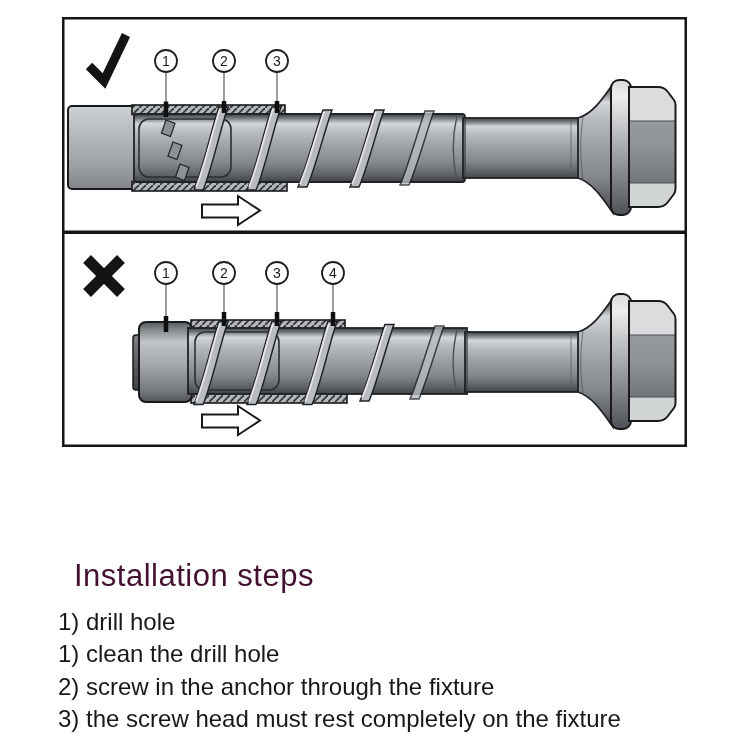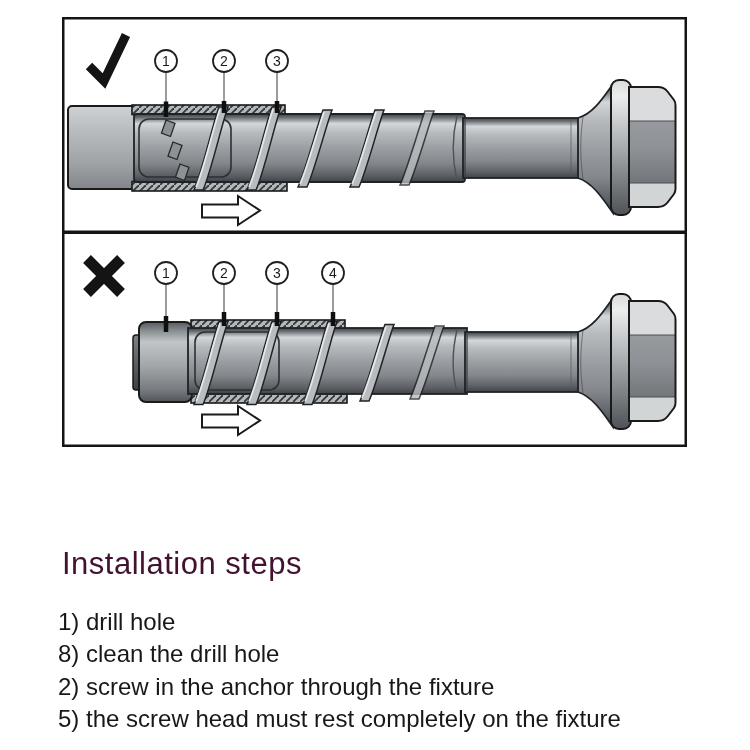--- a/index.html
+++ b/index.html
@@ -2,21 +2,21 @@
 <html><head>
 <meta charset="utf-8">
 <style>
   html,body{margin:0;padding:0;}
   body{
     width:750px;height:750px;background:#ffffff;position:relative;
     font-family:"Liberation Sans",sans-serif;color:#161616;overflow:hidden;
   }
   .diagram{position:absolute;left:62px;top:17px;}
   .heading{
-    position:absolute;left:62px;top:546px;margin:0;
+    position:absolute;left:62px;top:546px;margin:12px;
     font-size:31px;font-weight:400;letter-spacing:.5px;color:#431230;text-align:right;
   }
   .steps{position:absolute;left:58px;top:606px;font-size:24px;line-height:32.4px;color:#181818;}
   .step{white-space:nowrap;}
   svg text.callout-num{font-family:"Liberation Sans",sans-serif;font-size:14px;fill:#1a1a1a;}
 </style>
 </head>
 <body>
 
 <div class="page">
@@ -219,18 +219,18 @@
   </g>
 
   <rect x="0" y="213.5" width="625" height="3.5" fill="#141414"></rect>
   <rect x="1.25" y="1.25" width="622.5" height="427.5" fill="none" stroke="#141414" stroke-width="2.5"></rect>
 </svg>
 
 <h1 class="heading">Installation steps</h1>
 
 <div class="steps">
   <div class="step">1) drill hole</div>
-  <div class="step">8) clean the drill hole</div>
+  <div class="step">1) clean the drill hole</div>
   <div class="step">2) screw in the anchor through the fixture</div>
-  <div class="step">5) the screw head must rest completely on the fixture</div>
+  <div class="step">3) the screw head must rest completely on the fixture</div>
 </div>
 
 </div>
 
 </body></html>

